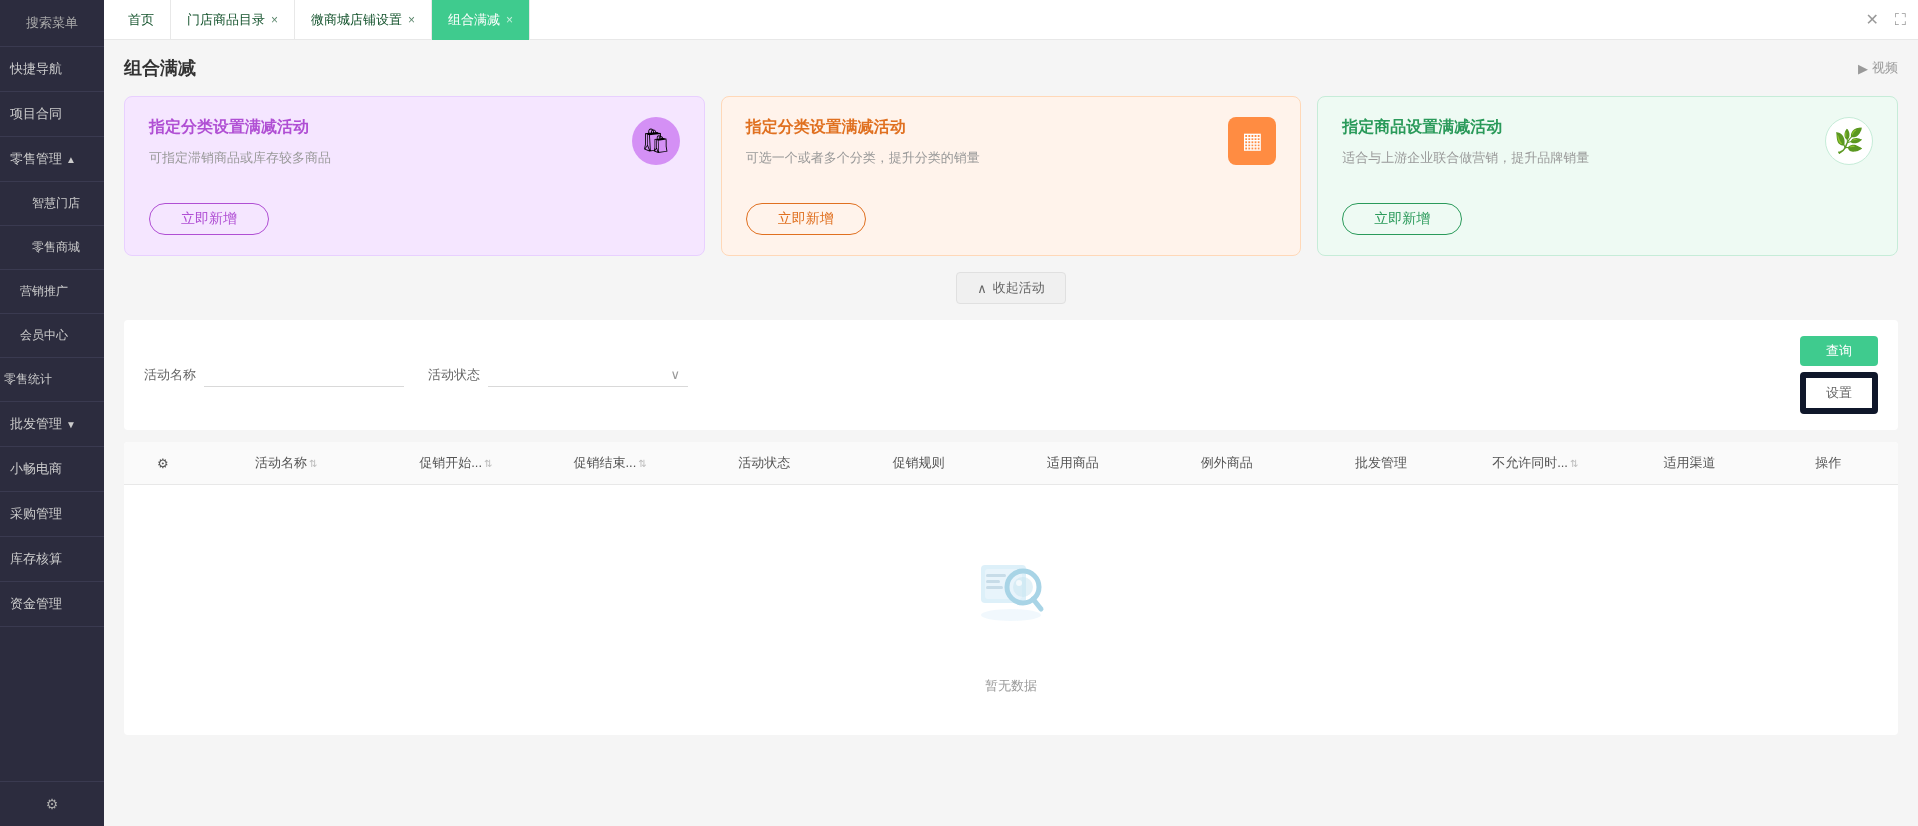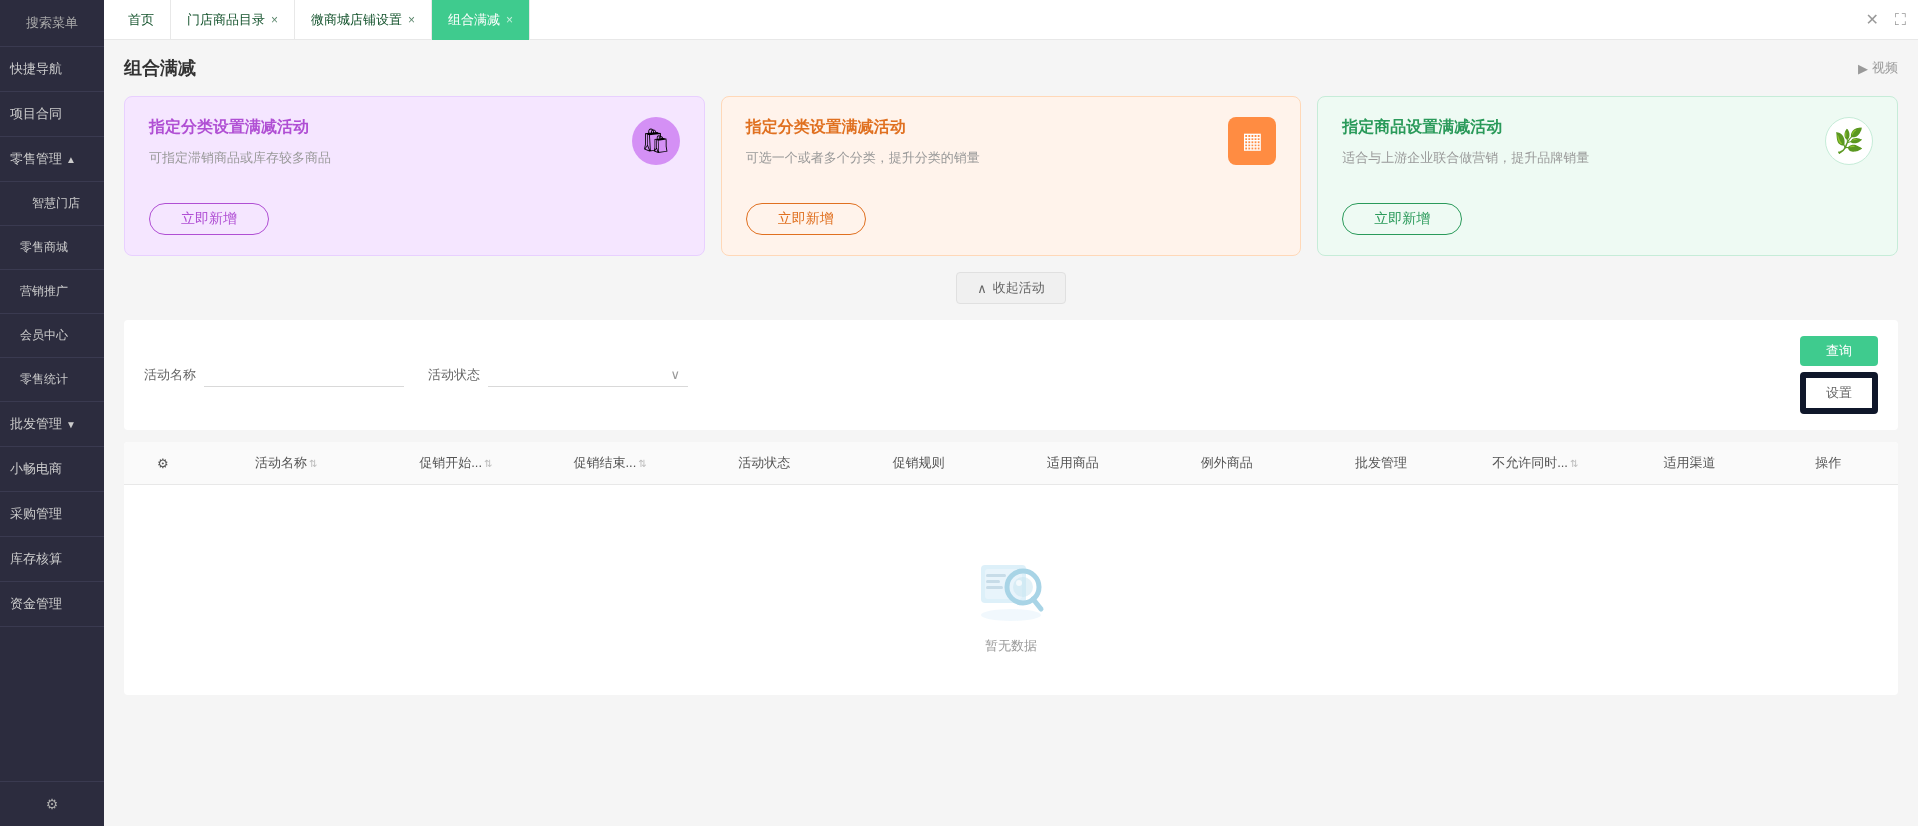--- a/index.html
+++ b/index.html
@@ -301,20 +301,21 @@
     .th.name { flex: 1.2; }
     .th.ops { flex: 0.8; }
     .sort-icon { font-size: 10px; color: #bbb; }
 
     
     .empty-state {
       display: flex;
       flex-direction: column;
       align-items: center;
       padding: 60px 0 40px;
+      gap: 40px;
     }
     .empty-icon {
       width: 100px;
       height: 80px;
       position: relative;
       margin-bottom: 12px;
     }
     .empty-text {
       color: #999;
       font-size: 13px;
@@ -332,30 +333,30 @@
   <div class="sidebar-item">
     <span>项目合同</span>
   </div>
   <div class="sidebar-item">
     <span>零售管理</span>
     <span class="arrow">▲</span>
   </div>
   <div class="sidebar-item" style="padding-left:32px; font-size:12px;">
     <span>智慧门店</span>
   </div>
-  <div class="sidebar-item" style="padding-left:20px; font-size:12px;">
+  <div class="sidebar-item" style="padding-left:32px; font-size:12px;">
     <span>零售商城</span>
   </div>
   <div class="sidebar-item" style="padding-left:20px; font-size:12px;">
     <span>营销推广</span>
   </div>
   <div class="sidebar-item" style="padding-left:20px; font-size:12px;">
     <span>会员中心</span>
   </div>
-  <div class="sidebar-item" style="padding-left:20px; font-size:12px;">
+  <div class="sidebar-item" style="padding-left:4px; font-size:12px;">
     <span>零售统计</span>
   </div>
   <div class="sidebar-item">
     <span>批发管理</span>
     <span class="arrow">▼</span>
   </div>
   <div class="sidebar-item">
     <span>小畅电商</span>
   </div>
   <div class="sidebar-item">

